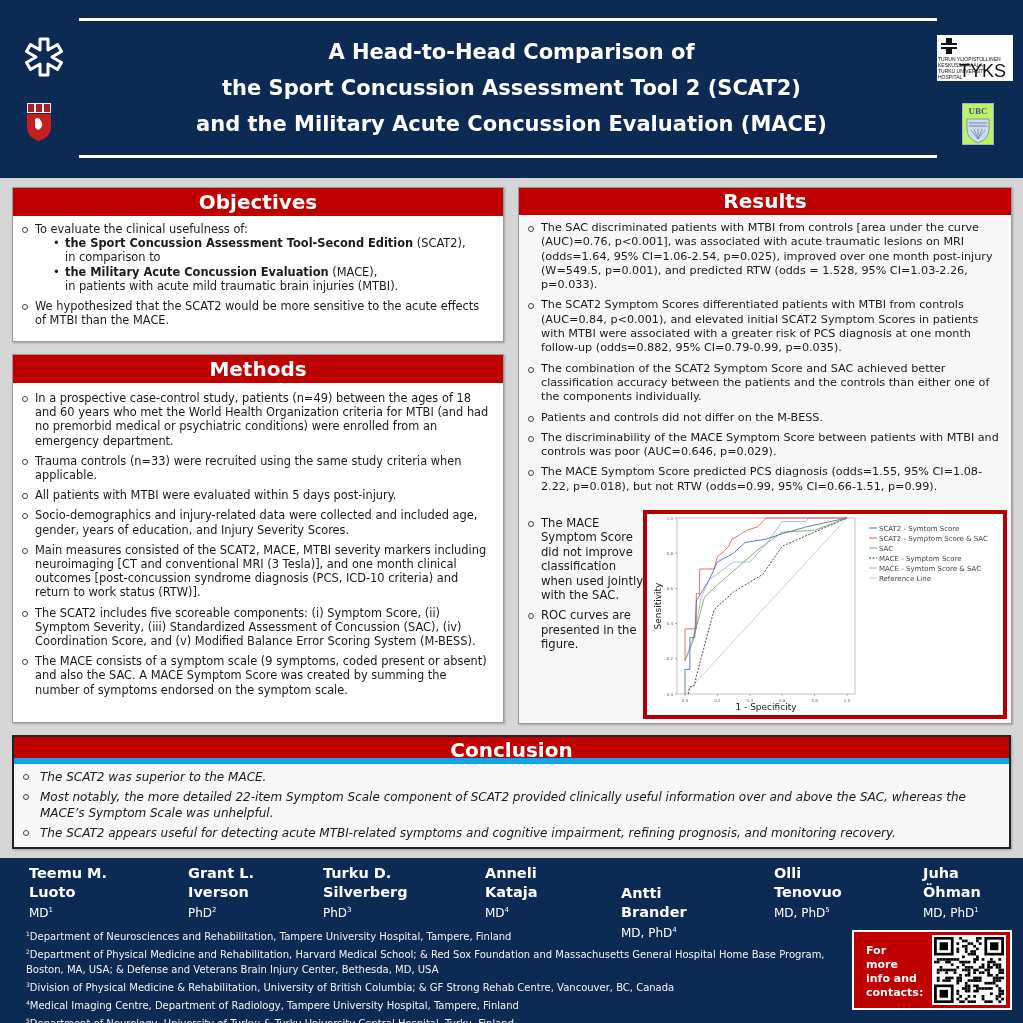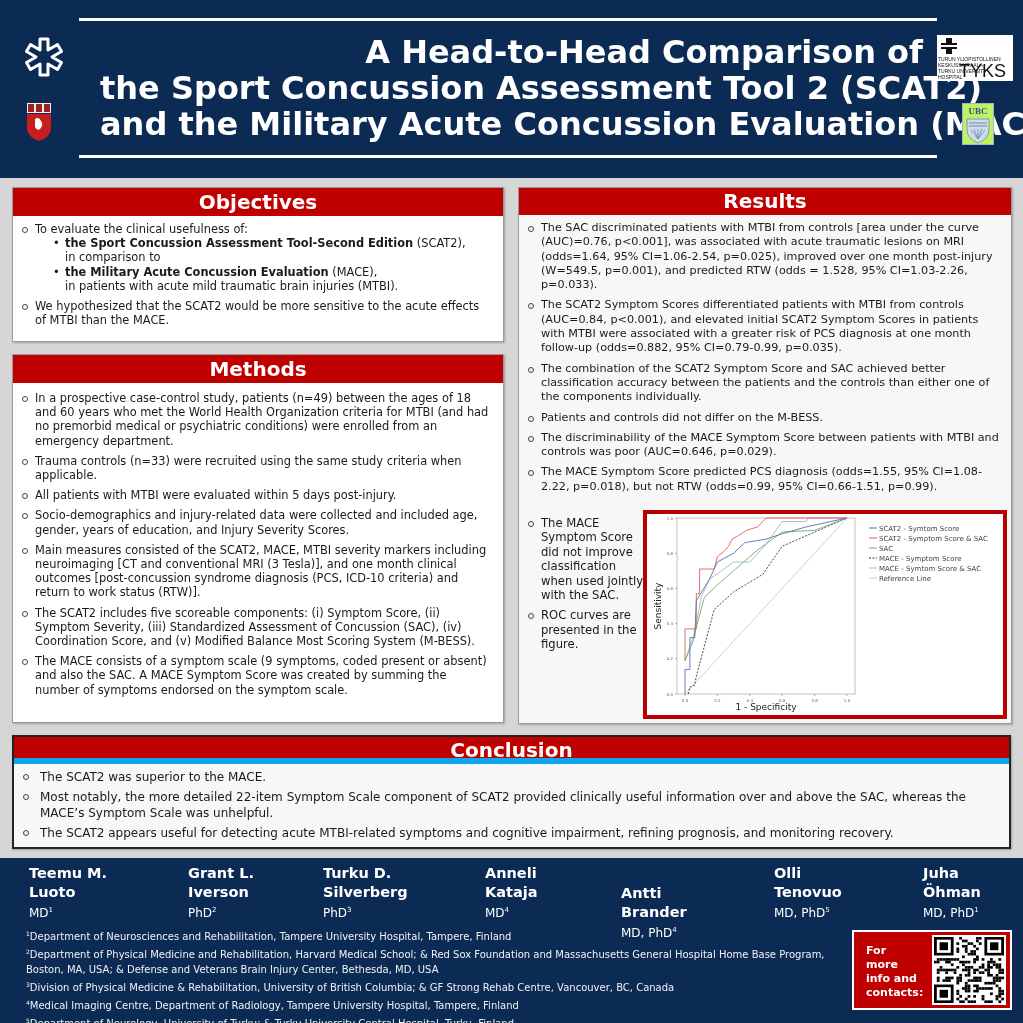--- a/index.html
+++ b/index.html
@@ -15,23 +15,23 @@
     position: absolute; left: 0; top: 0; width: 1023px; height: 178px;
     background: #0c2b54;
   }
   .header .rule {
     position: absolute; left: 79px; width: 858px; height: 3px; background: #ffffff;
   }
   .header .rule.top { top: 18px; }
   .header .rule.bottom { top: 155px; }
   .header .title {
     position: absolute; left: 100px; width: 823px; top: 34px;
-    text-align: right; color: #ffffff;
+    text-align: center; color: #ffffff;
     font-family: "DejaVu Sans", sans-serif; font-weight: bold;
-    font-size: 32px; line-height: 36px;
+    font-size: 21px; line-height: 36px;
   }
   .header .title div { white-space: nowrap; }
   .logo-star { position: absolute; left: 22px; top: 36px; width: 44px; height: 44px; }
   .logo-shield { position: absolute; left: 27px; top: 103px; width: 24px; height: 38px; }
   .logo-tyks {
     position: absolute; left: 937px; top: 35px; width: 76px; height: 46px; background: #ffffff;
     color: #111; font-family: "Liberation Sans", sans-serif;
   }
   .logo-tyks .big { position: absolute; left: 22px; top: 1px; font-size: 18px; letter-spacing: 0px; line-height: 20px; margin-top: 25px; }
   .logo-tyks .cross { position: absolute; left: 4px; top: 3px; width: 16px; height: 16px; }
@@ -74,21 +74,21 @@
     position: absolute; left: 124px; top: 322px; width: 364px; height: 209px;
     border: 4px solid #b40000; background: #ffffff;
   }
   .figure svg { position: absolute; left: 0; top: 0; }
 
   #conclusion {
     left: 12px; top: 735px; width: 999px; height: 114px;
     border: 2px solid #222; background: #f7f7f7;
   }
   #conclusion .panel-head { height: 27px; line-height: 27px; border-bottom: 6px solid #0ea5e9; }
-  #conclusion .panel-body { font-size: 12px; line-height: 16px; padding-top: 5px; }
+  #conclusion .panel-body { font-size: 12px; line-height: 16px; padding-top: 5px; font-style: italic; }
   #conclusion .bullet { margin-bottom: 4px; padding-left: 18px; }
 
   
   .footer {
     position: absolute; left: 0; top: 858px; width: 1023px; height: 165px; background: #0c2b54; color: #ffffff;
   }
   .author { position: absolute; top: 6px; font-weight: bold; font-size: 14.5px; line-height: 19px; }
   .author .deg { font-weight: normal; font-size: 12px; line-height: 16px; }
   .author .deg sup { font-size: 7px; }
   .affils { position: absolute; left: 26px; top: 68px; width: 800px; font-size: 10px; line-height: 15px; color: #f2f2f2; }
@@ -166,21 +166,21 @@
 </div>
 
 <div class="panel" id="methods">
   <div class="panel-head">Methods</div>
   <div class="panel-body" style="padding-top:8px;">
     <div class="bullet">In a prospective case-control study, patients (n=49) between the ages of 18 and 60 years who met the World Health Organization criteria for MTBI (and had no premorbid medical or psychiatric conditions) were enrolled from an emergency department.</div>
     <div class="bullet">Trauma controls (n=33) were recruited using the same study criteria when applicable.</div>
     <div class="bullet">All patients with MTBI were evaluated within 5 days post-injury.</div>
     <div class="bullet">Socio-demographics and injury-related data were collected and included age, gender, years of education, and Injury Severity Scores.</div>
     <div class="bullet">Main measures consisted of the SCAT2, MACE, MTBI severity markers including neuroimaging [CT and conventional MRI (3 Tesla)], and one month clinical outcomes [post-concussion syndrome diagnosis (PCS, ICD-10 criteria) and return to work status (RTW)].</div>
-    <div class="bullet">The SCAT2 includes five scoreable components: (i) Symptom Score, (ii) Symptom Severity, (iii) Standardized Assessment of Concussion (SAC), (iv) Coordination Score, and (v) Modified Balance Most Scoring System (M-BESS).</div>
+    <div class="bullet">The SCAT2 includes five scoreable components: (i) Symptom Score, (ii) Symptom Severity, (iii) Standardized Assessment of Concussion (SAC), (iv) Coordination Score, and (v) Modified Balance Error Scoring System (M-BESS).</div>
     <div class="bullet">The MACE consists of a symptom scale (9 symptoms, coded present or absent) and also the SAC. A MACE Symptom Score was created by summing the number of symptoms endorsed on the symptom scale.</div>
   </div>
 </div>
 
 <div class="panel" id="results">
   <div class="panel-head">Results</div>
   <div class="panel-body">
     <div class="bullet">The SAC discriminated patients with MTBI from controls [area under the curve (AUC)=0.76, p&lt;0.001], was associated with acute traumatic lesions on MRI (odds=1.64, 95% CI=1.06-2.54, p=0.025), improved over one month post-injury (W=549.5, p=0.001), and predicted RTW (odds = 1.528, 95% CI=1.03-2.26, p=0.033).</div>
     <div class="bullet">The SCAT2 Symptom Scores differentiated patients with MTBI from controls (AUC=0.84, p&lt;0.001), and elevated initial SCAT2 Symptom Scores in patients with MTBI were associated with a greater risk of PCS diagnosis at one month follow-up (odds=0.882, 95% CI=0.79-0.99, p=0.035).</div>
     <div class="bullet">The combination of the SCAT2 Symptom Score and SAC achieved better classification accuracy between the patients and the controls than either one of the components individually.</div>

